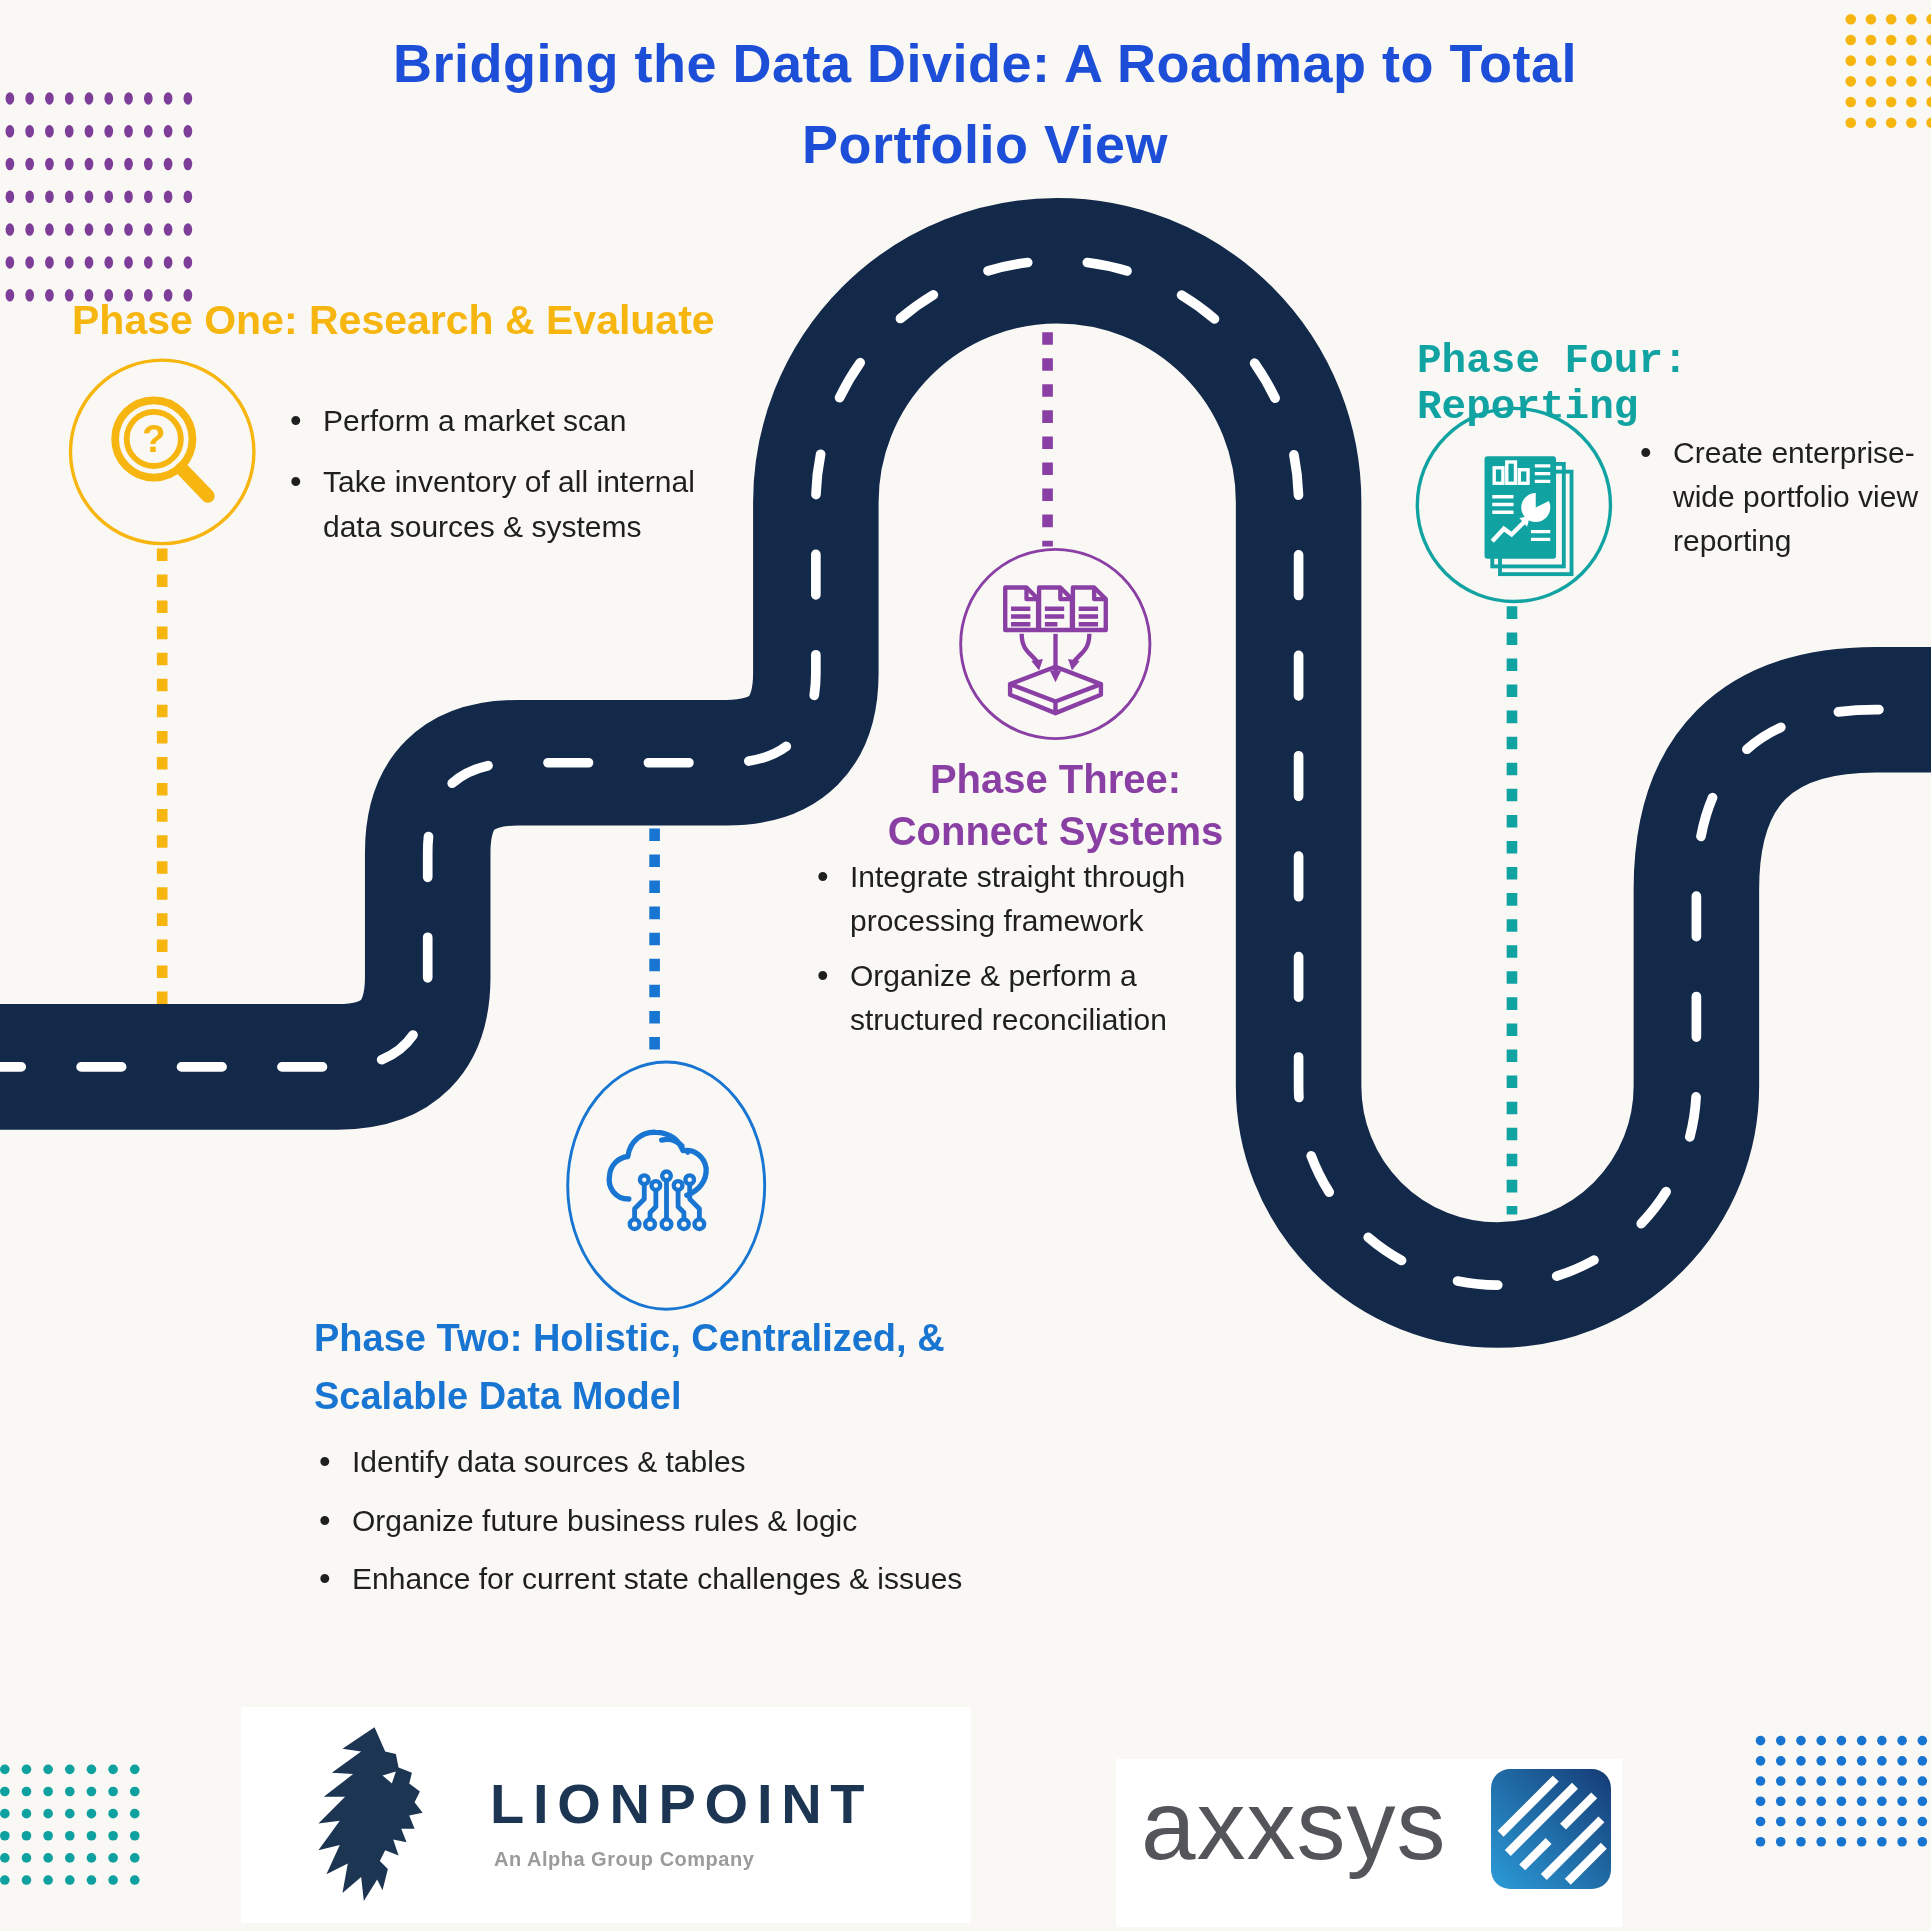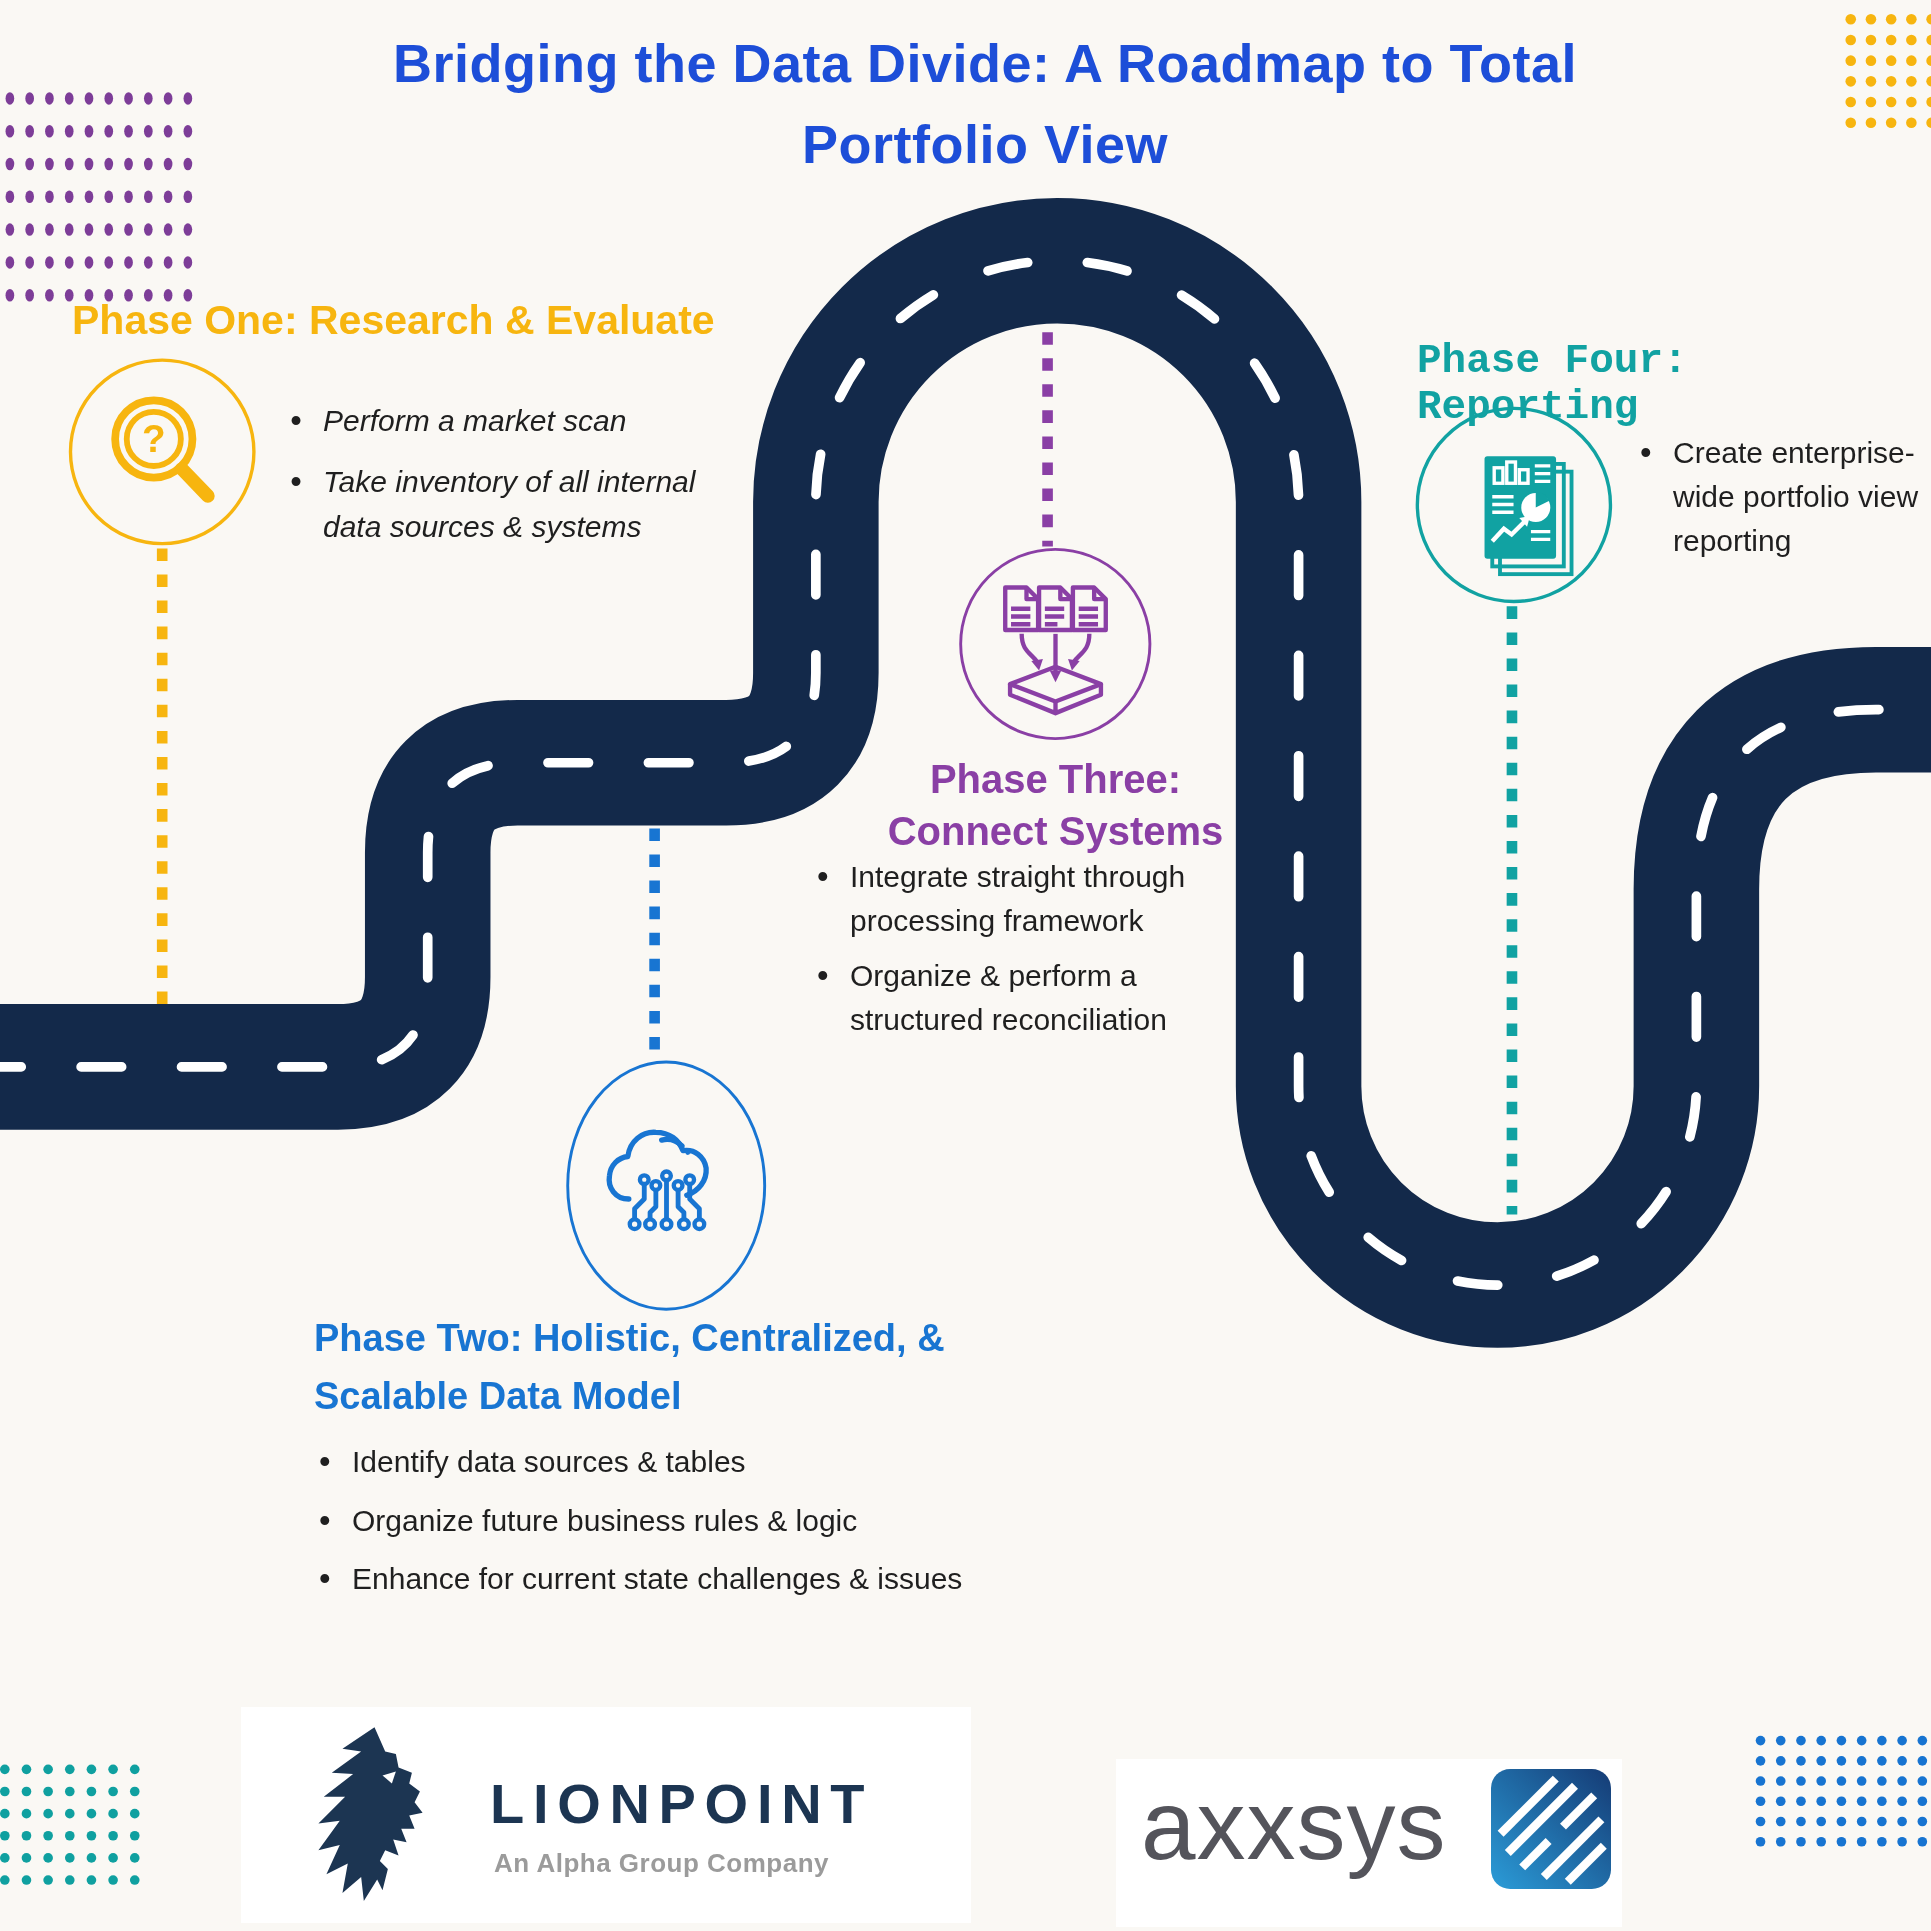--- a/index.html
+++ b/index.html
@@ -11,30 +11,30 @@
          font-size:54px;line-height:81px;font-weight:700;white-space:pre-line;letter-spacing:0.5px;}
   .phase-heading{font-weight:700;white-space:pre-line;}
   .h-one{left:72px;top:297px;font-size:41px;color:#F7B50F;}
   .h-two{left:314px;top:1309px;width:705px;text-align:left;font-size:38px;line-height:58px;color:#1875D2;}
   .h-three{left:848px;top:753px;width:415px;text-align:center;font-size:40px;line-height:52px;color:#8A3FA5;}
   .h-four{left:1417px;top:338px;font-size:41px;color:#11A2A2;font-family:Liberation Mono, monospace;}
   .bullets{list-style:none;margin:0;padding:0;font-size:30px;color:#1F1F1F;}
   .bullets li{position:relative;padding-left:37px;white-space:pre;}
   .bullets li::before{content:"\2022";position:absolute;left:3.9px;top:0;font-size:33px;}
   .b-one{left:286px;top:398px;width:483px;line-height:45px;}
-  .b-one li{margin-bottom:16.4px;font-style:italic;}
+  .b-one li{margin-bottom:16.4px;}
   .b-two{left:315px;top:1439px;width:657px;line-height:45px;}
   .b-two li{margin-bottom:13.5px;}
   .b-three{left:813px;top:855px;width:434px;line-height:44px;}
   .b-three li{margin-bottom:10.6px;}
   .b-four{left:1636px;top:431px;width:319px;line-height:44px;}
   .logo-box{background:#FFFFFF;}
   .lionpoint-box{left:241px;top:1707px;width:730px;height:216px;}
   .lionpoint-name{left:249px;top:64px;font-size:56px;font-weight:700;color:#1C3552;letter-spacing:8.7px;}
-  .lionpoint-tagline{left:253px;top:141px;font-size:26px;font-weight:700;color:#9B9B9B;letter-spacing:0.5px;text-align:center;}
+  .lionpoint-tagline{left:253px;top:141px;font-size:20px;font-weight:700;color:#9B9B9B;letter-spacing:0.5px;text-align:center;}
   .axxsys-box{left:1116px;top:1759px;width:506px;height:168px;}
   .axxsys-name{left:25px;top:9.7px;font-size:98px;font-weight:400;color:#54545B;letter-spacing:1px;}
 </style>
 </head>
 <body>
 
 <svg class="abs" style="left:0;top:0" width="1931" height="1931" viewBox="0 0 2000 2000">
   <path d="M -20 1105 H 350 Q 443 1105 443 1012 V 883 Q 443 790 536 790 H 752 Q 845 790 845 697
            V 520 A 250 250 0 0 1 1345 520 V 1125 A 206 206 0 0 0 1757 1125 V 921
            Q 1757 735 1943 735 H 2030" fill="none" stroke="#13294A" stroke-width="130" stroke-linejoin="round"></path>

